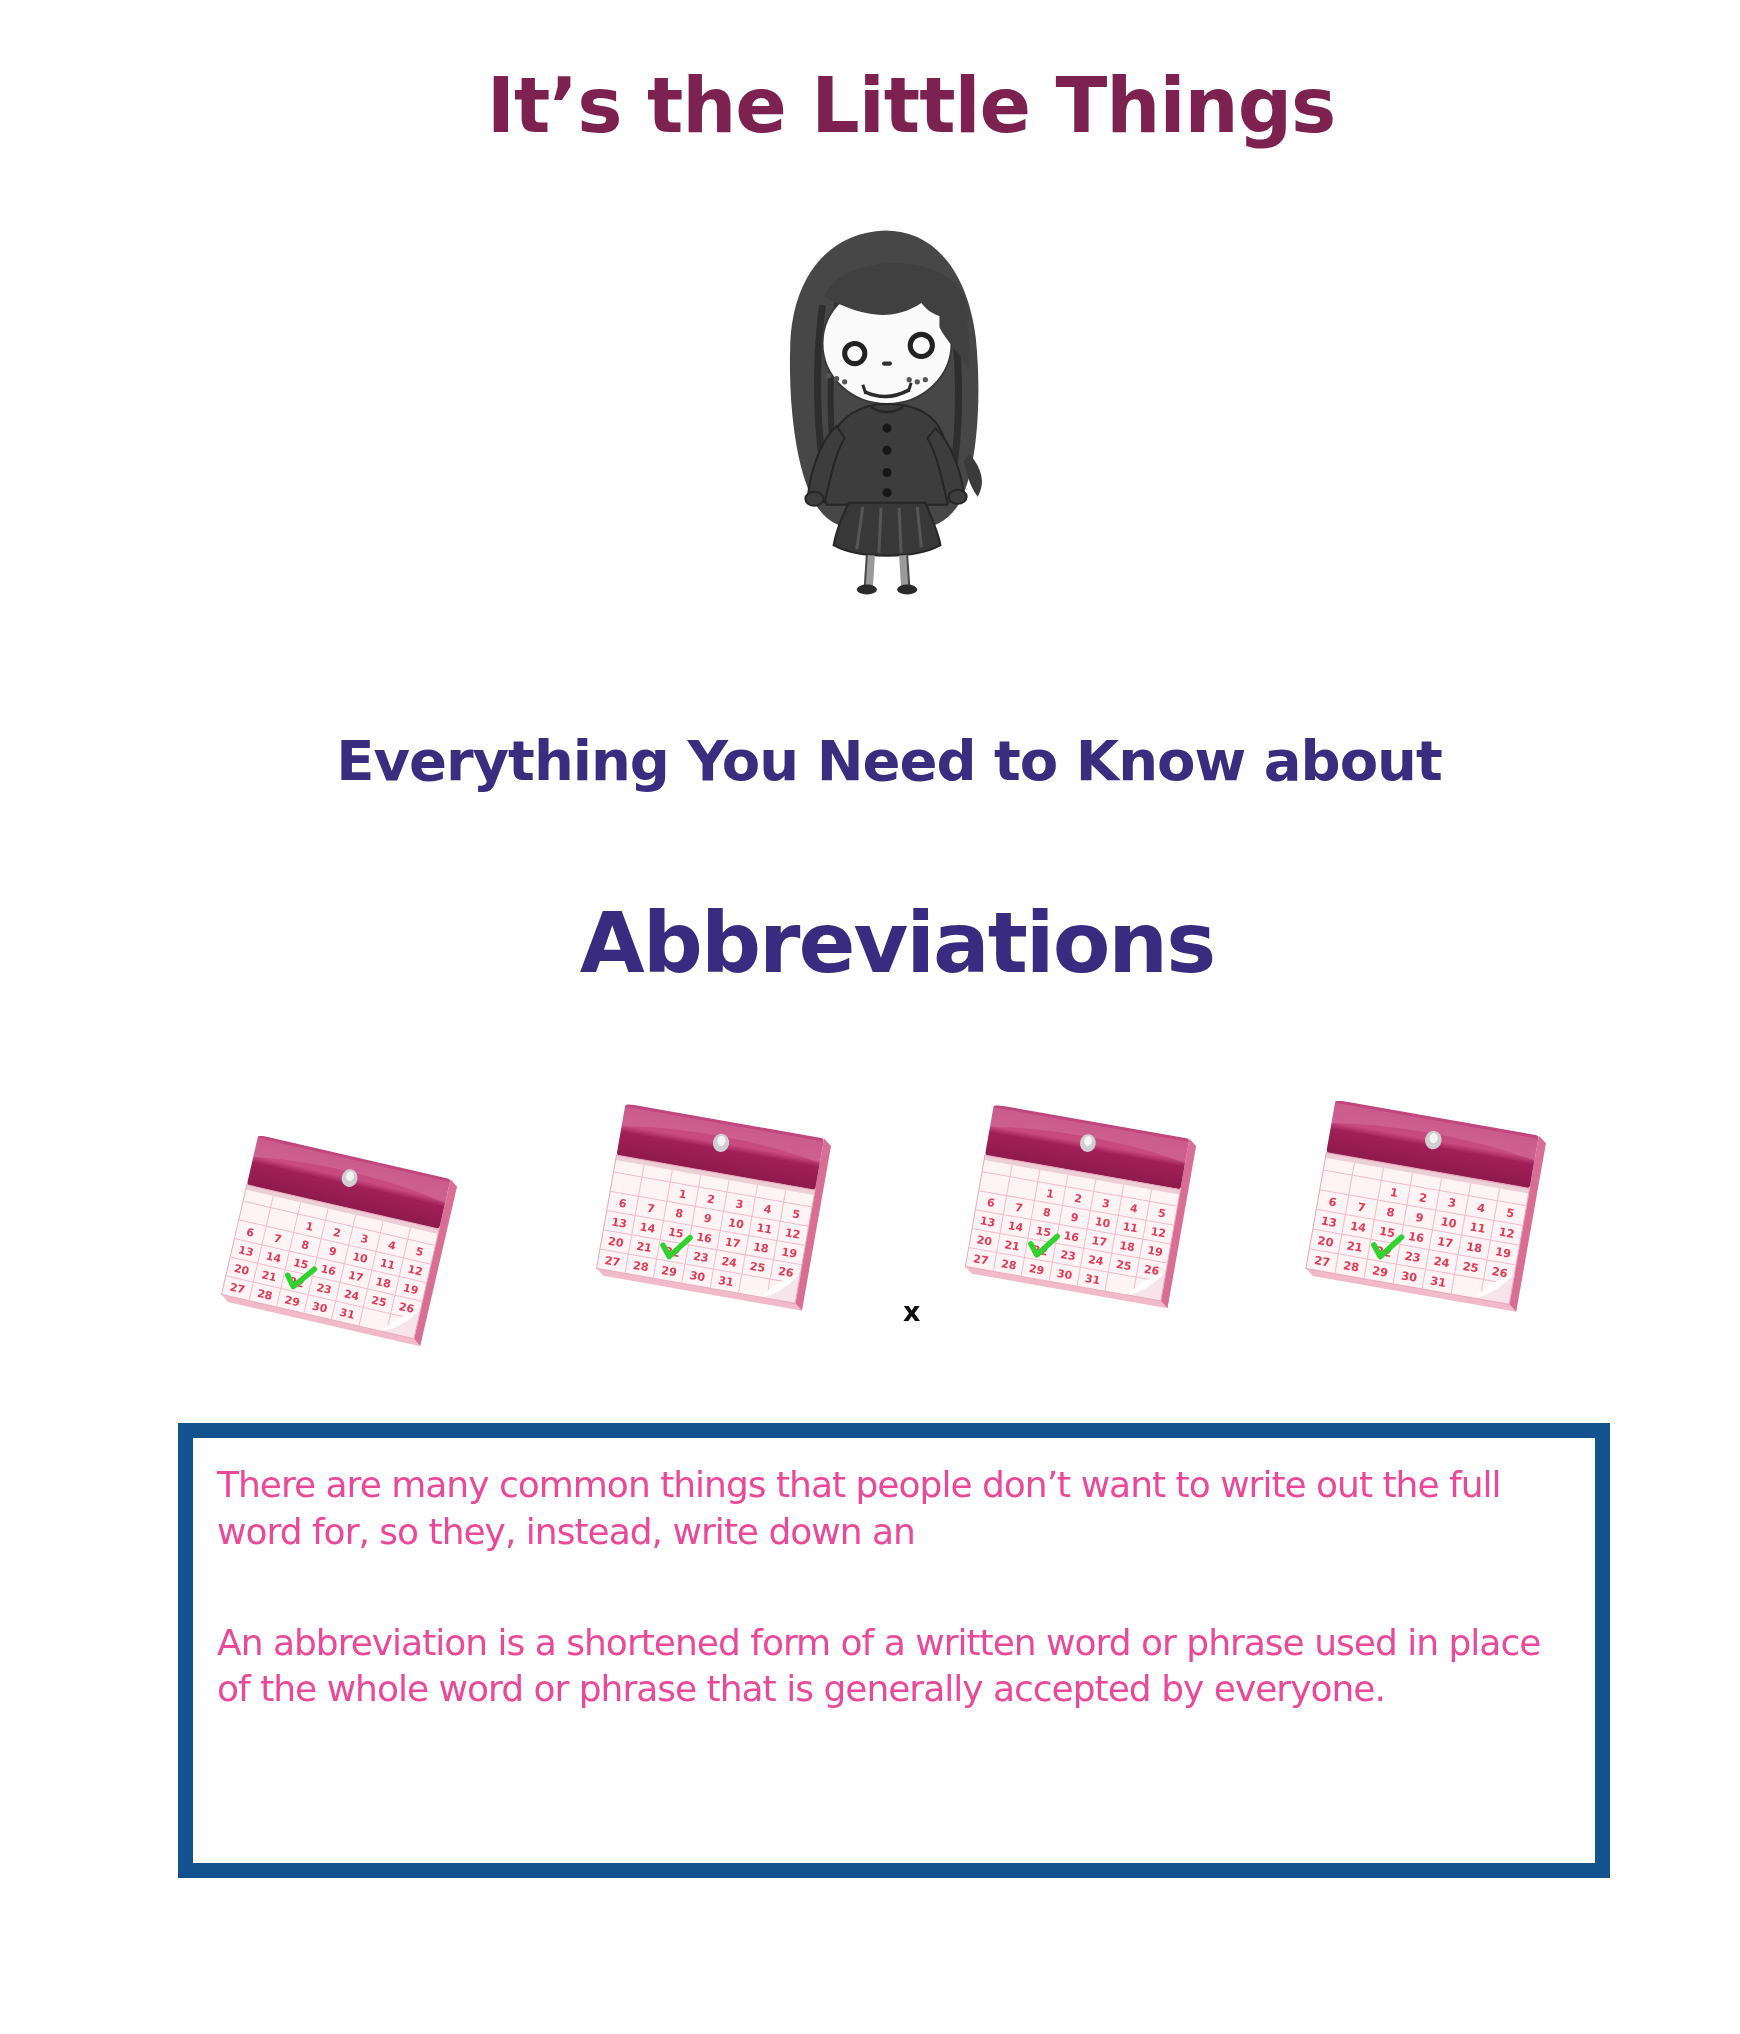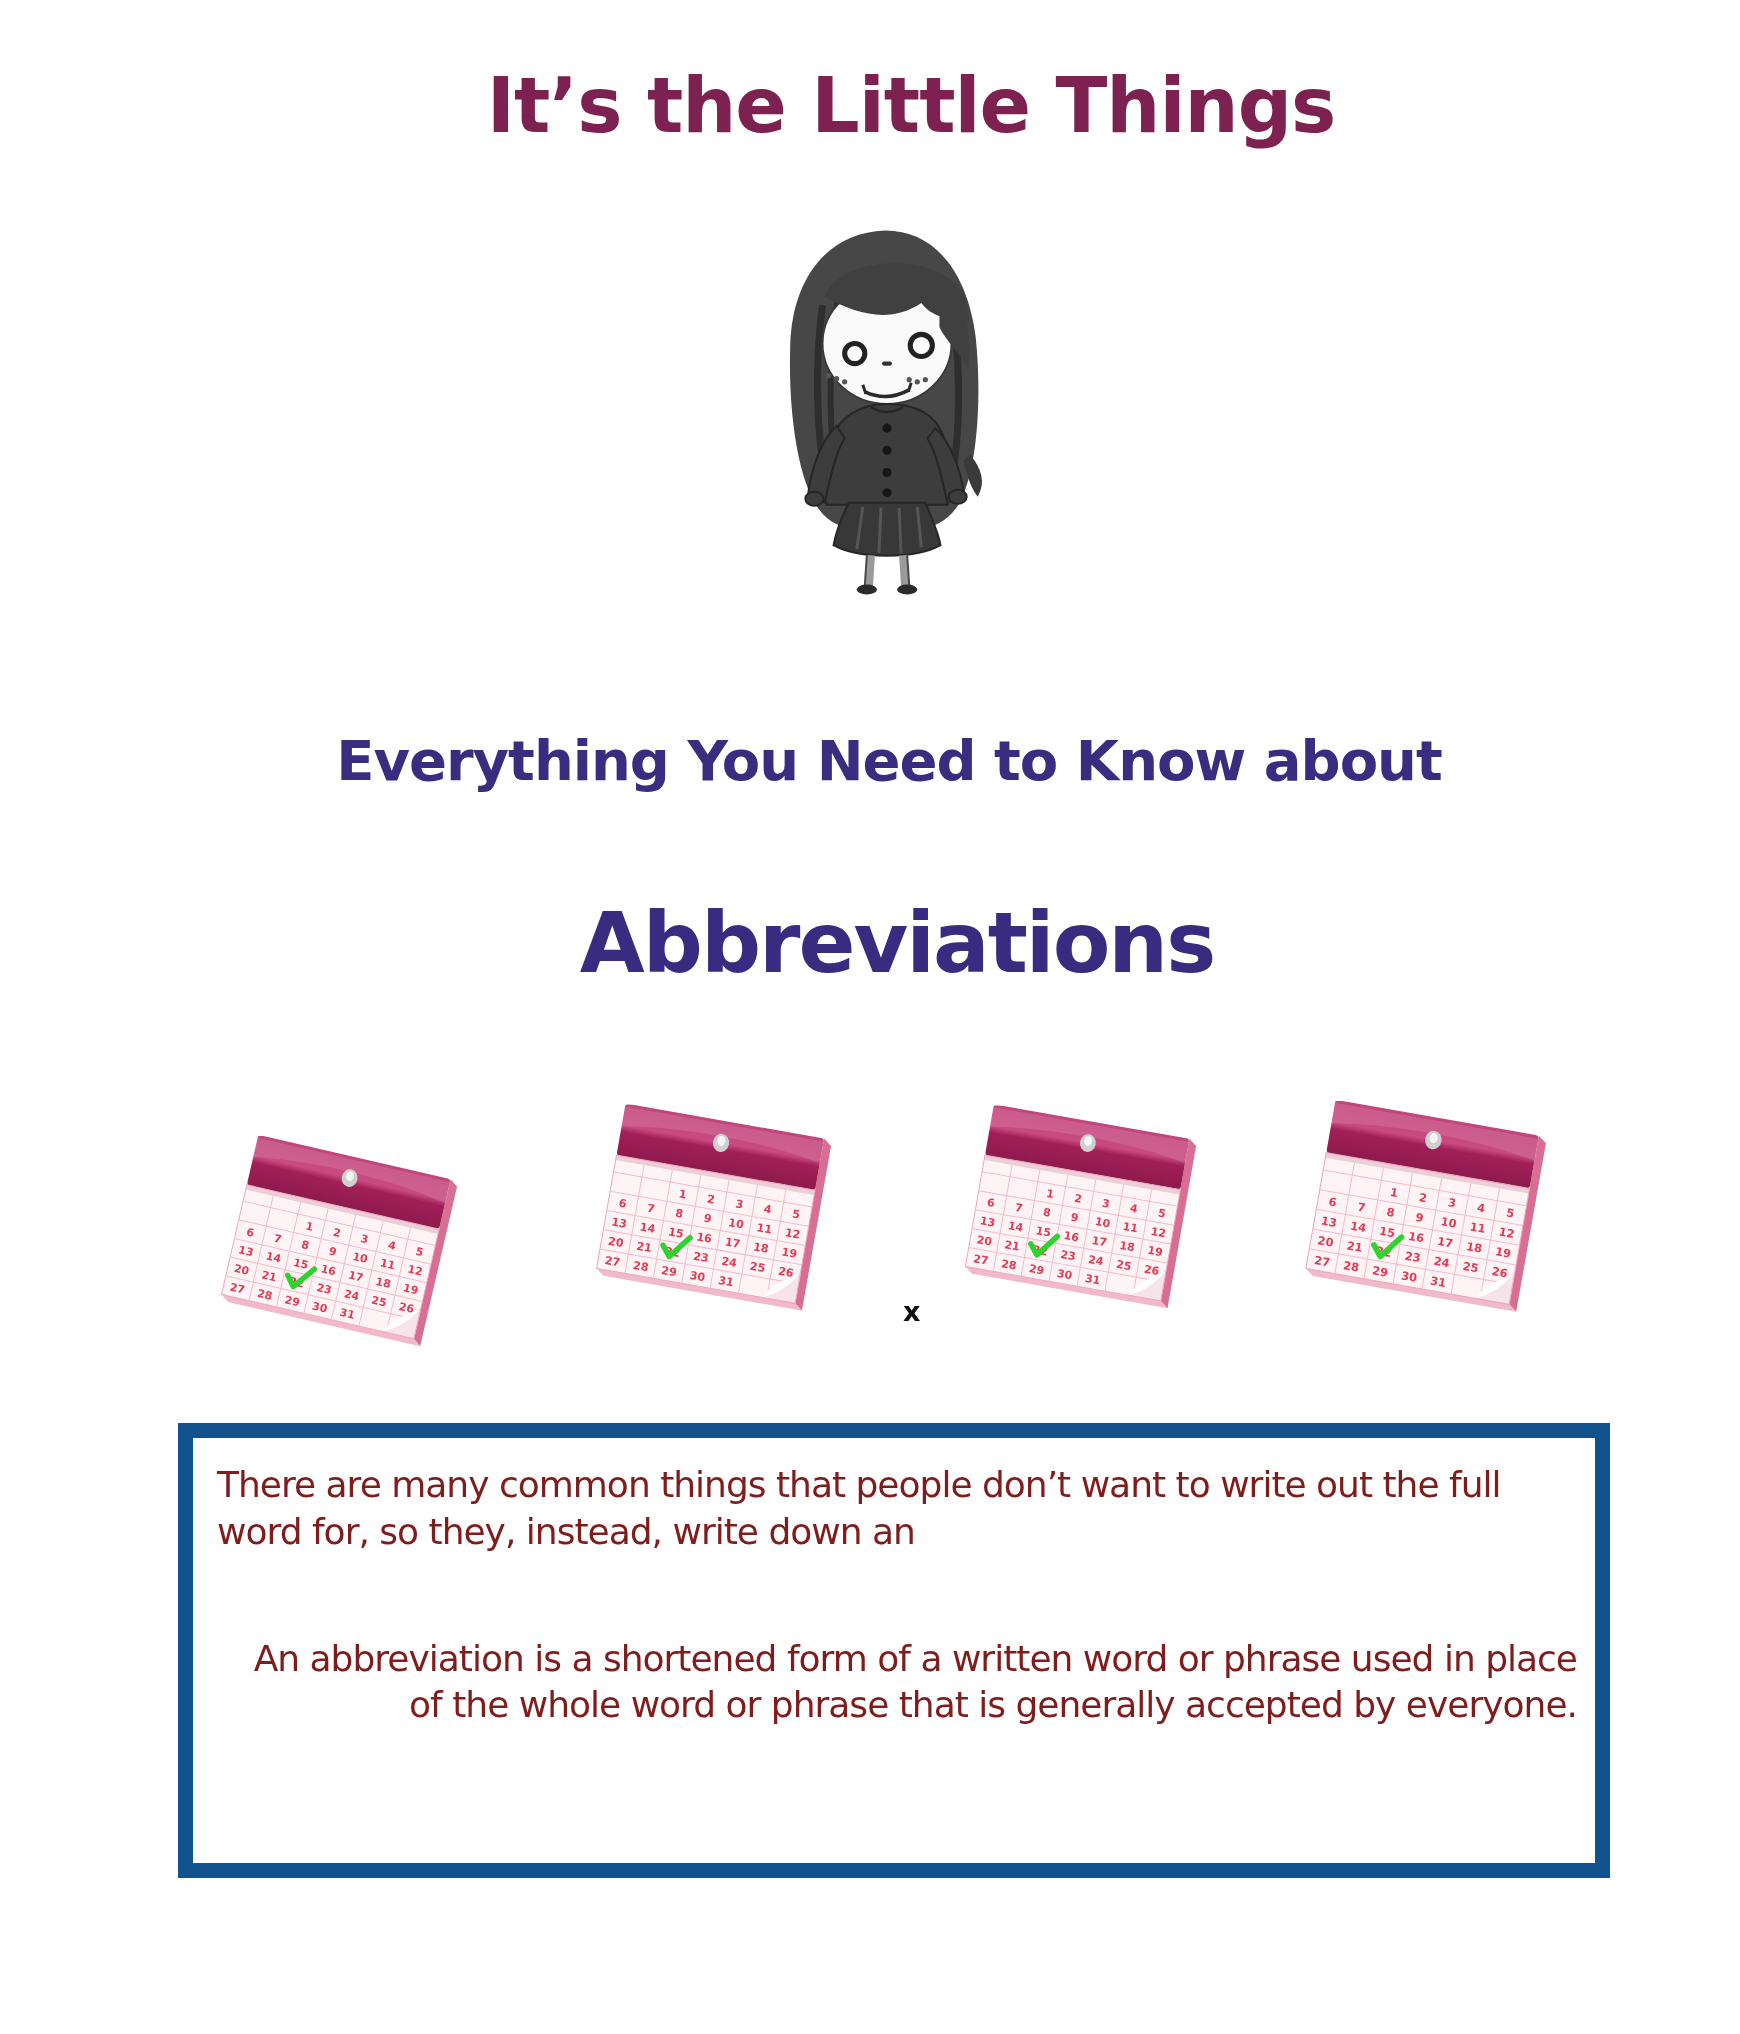--- a/index.html
+++ b/index.html
@@ -39,27 +39,27 @@
   .x-symbol {
     left:903px; top:1296px; font-size:27px; font-weight:700; color:#101010;
   }
 
   .info-box {
     left:178px; top:1423px; width:1432px; height:455px;
     border:15px solid #12538F; box-sizing:border-box;
     padding:24px 18px 0 24px;
   }
   .box-paragraph {
-    margin:0; font-size:36px; letter-spacing:-1px; line-height:1.3; color:#7f1d1d;
+    margin:0; font-size:36px; letter-spacing:-1px; line-height:1.3; color:#ec4899;
   }
   .box-heading {
     margin:52px 0 0 0; text-align:center;
     font-size:46px; font-weight:700; letter-spacing:-1px; color:#000;
   }
-  .box-paragraph-2 { margin-top:80px;text-align:right; }
+  .box-paragraph-2 { margin-top:64px; }
 
   .cal-num {
     font-family:"DejaVu Sans", sans-serif;
     font-size:11px; font-weight:700; fill:#E23B55;
   }
 </style>
 </head>
 <body>
 
 <div>

